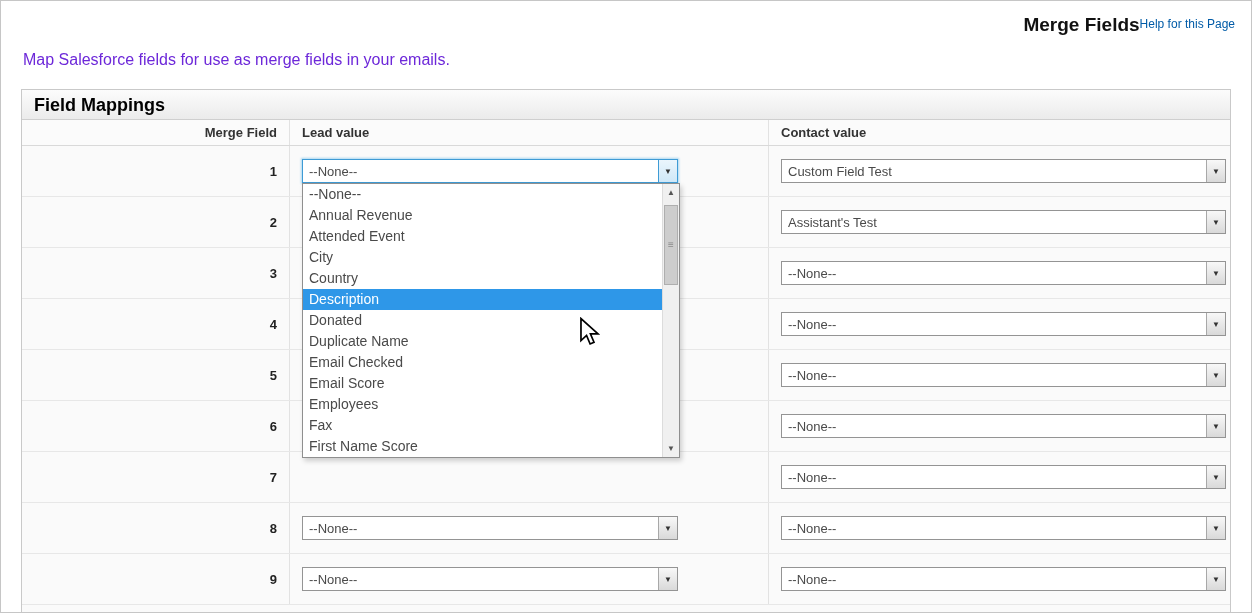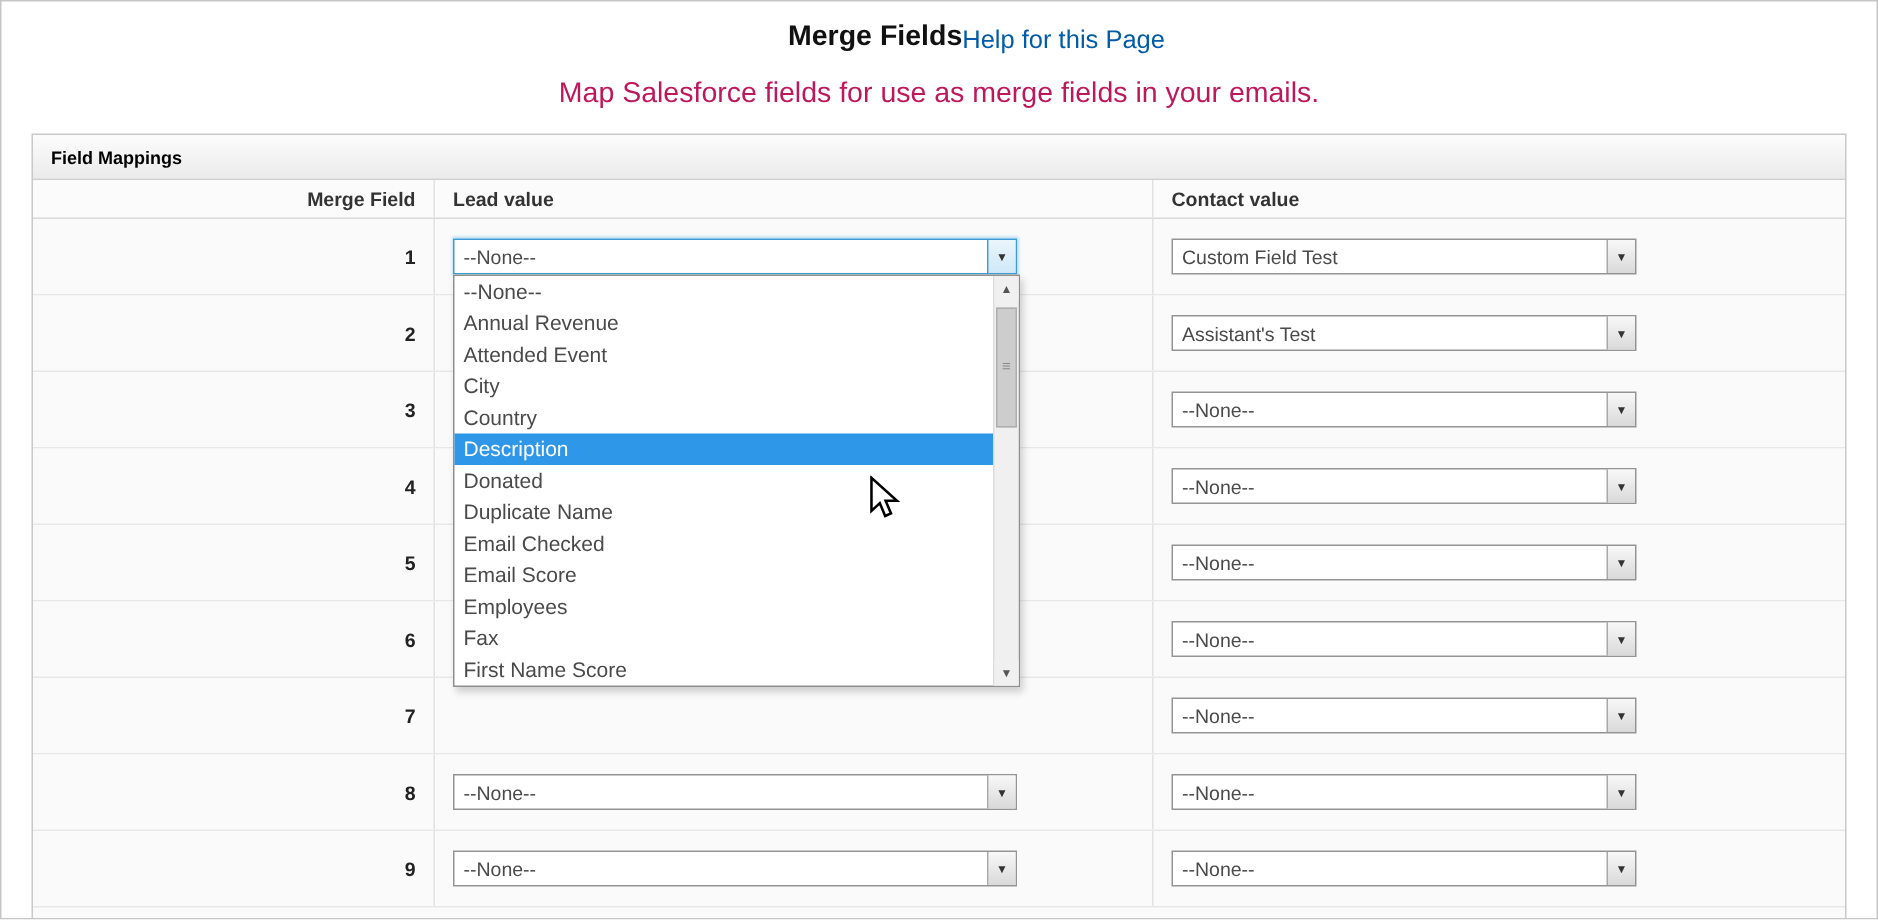--- a/index.html
+++ b/index.html
@@ -8,35 +8,35 @@
 
   .frame {
     position: relative;
     width: 1252px; height: 613px;
     border: 1px solid #c6c6c6;
     background: #fff;
     overflow: hidden;
   }
 
   .topbar {
-    display: flex; justify-content: center; align-items: flex-start;
+    display: flex; justify-content: flex-end; align-items: flex-start;
     padding: 13px 16px 0 22px;
     margin-left: 44px;
   }
   .page-title { font-size: 19px; font-weight: bold; color: #111; margin: 0; }
-  .help-link { font-size: 17px; color: var(--link, #015ba7); cursor: pointer; margin-top: 3px; text-decoration: none; }
-  .subtitle { padding: 15px 22px 0 22px; font-size: 19px; color: #be185d; text-align: center; }
+  .help-link { font-size: 12px; color: var(--link, #015ba7); cursor: pointer; margin-top: 3px; text-decoration: none; }
+  .subtitle { padding: 15px 22px 0 22px; font-size: 16px; color: #6d28d9; }
 
   .panel {
     position: absolute; left: 20px; right: 20px; top: 88px; height: 560px;
     border: 1px solid #c9c9c9; background: #fafafa;
   }
   .panel-header {
     height: 30px; line-height: 30px; padding-left: 12px;
-    font-size: 12px; font-weight: bold; color: #000;
+    font-size: 18px; font-weight: bold; color: #000;
     background: linear-gradient(#fcfcfc, #ebebeb);
     border-bottom: 1px solid #cfcfcf;
   }
 
   .thead {
     display: flex; height: 26px;
     background: #fbfbfb; border-bottom: 1px solid #d9d9d9;
     font-size: 13px; font-weight: bold; color: #333;
   }
   .cell { display: flex; align-items: center; height: 100%; }
@@ -49,21 +49,21 @@
     background: #fafafa; border-bottom: 1px solid #e7e7e7;
     font-size: 13px;
   }
   .row-num { font-weight: bold; color: #222; }
 
   .combo {
     position: relative; width: 376px; height: 24px;
     background: #fff; border: 1px solid #949494;
     display: flex; align-items: center; cursor: default;
   }
-  .combo.wide { width: 310px; }
+  .combo.wide { width: 445px; }
   .combo-text {
     flex: 1; padding-left: 6px; font-size: 13px; color: #4a4a4a;
     white-space: nowrap; overflow: hidden;
   }
   .combo-arrow {
     width: 19px; height: 100%;
     border-left: 1px solid #a8a8a8;
     background: linear-gradient(#f8f8f8, #d9d9d9);
     display: flex; align-items: center; justify-content: center;
     font-size: 8px; color: #333;

